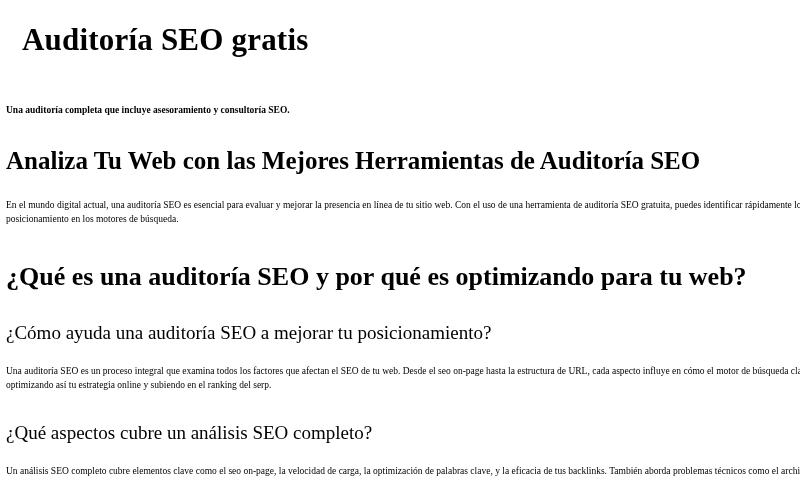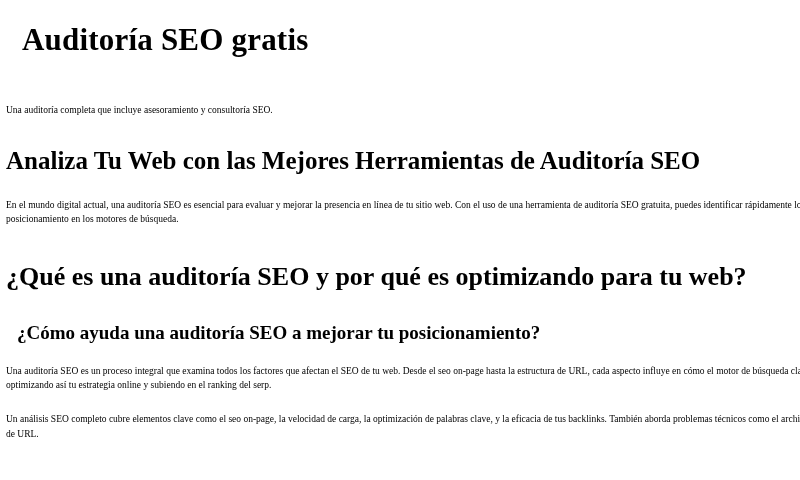--- a/index.html
+++ b/index.html
@@ -23,43 +23,43 @@
     font-size: 31px;
     line-height: 1.15;
     font-weight: bold;
     margin: 8px 0 0 16px;
     letter-spacing: 0.2px;
   }
   p.lead {
     font-size: 9.5px;
     line-height: 1.4;
     margin: 46px 0 0 0;
-    font-weight: normal;
+    font-weight: bold;
   }
   h2.section-title {
     font-size: 25px;
     font-weight: bold;
     margin: 30px 12px 0 0;
     line-height: 1.15;
     white-space: nowrap;
   }
   p.body-text {
     font-size: 9.5px;
     line-height: 1.5;
     margin: 22px 0 0 0;
     width: 900px;
   }
   h2.section-title.big {
     font-size: 26px;
     margin-top: 36px;
   }
   h3.sub-title {
     font-size: 19px;
-    font-weight: bold;
-    margin: 30px 0 0 11px;
+    font-weight: normal;
+    margin: 30px 0 0 0;
     line-height: 1.15;
   }
   p.body-text.tight {
     margin-top: 20px;
   }
 </style>
 </head>
 <body>
 
 <div class="page">
@@ -71,16 +71,17 @@
   <h2 class="section-title">Analiza Tu Web con las Mejores Herramientas de Auditoría SEO</h2>
 
   <p class="body-text">En el mundo digital actual, una auditoría SEO es esencial para evaluar y mejorar la presencia en línea de tu sitio web. Con el uso de una herramienta de auditoría SEO gratuita, puedes identificar rápidamente los puntos débiles de tu posicionamiento en los motores de búsqueda.</p>
 
   <h2 class="section-title big">¿Qué es una auditoría SEO y por qué es optimizando para tu web?</h2>
 
   <h3 class="sub-title">¿Cómo ayuda una auditoría SEO a mejorar tu posicionamiento?</h3>
 
   <p class="body-text tight">Una auditoría SEO es un proceso integral que examina todos los factores que afectan el SEO de tu web. Desde el seo on-page hasta la estructura de URL, cada aspecto influye en cómo el motor de búsqueda clasifica tu sitio. Al mejorar, optimizando así tu estrategia online y subiendo en el ranking del serp.</p>
 
+  <h3 class="sub-title">¿Qué aspectos cubre un análisis SEO completo?</h3>
 
   <p class="body-text tight">Un análisis SEO completo cubre elementos clave como el seo on-page, la velocidad de carga, la optimización de palabras clave, y la eficacia de tus backlinks. También aborda problemas técnicos como el archivo robots.txt y la estructura de URL.</p>
 
 </div>
 
 </body></html>

